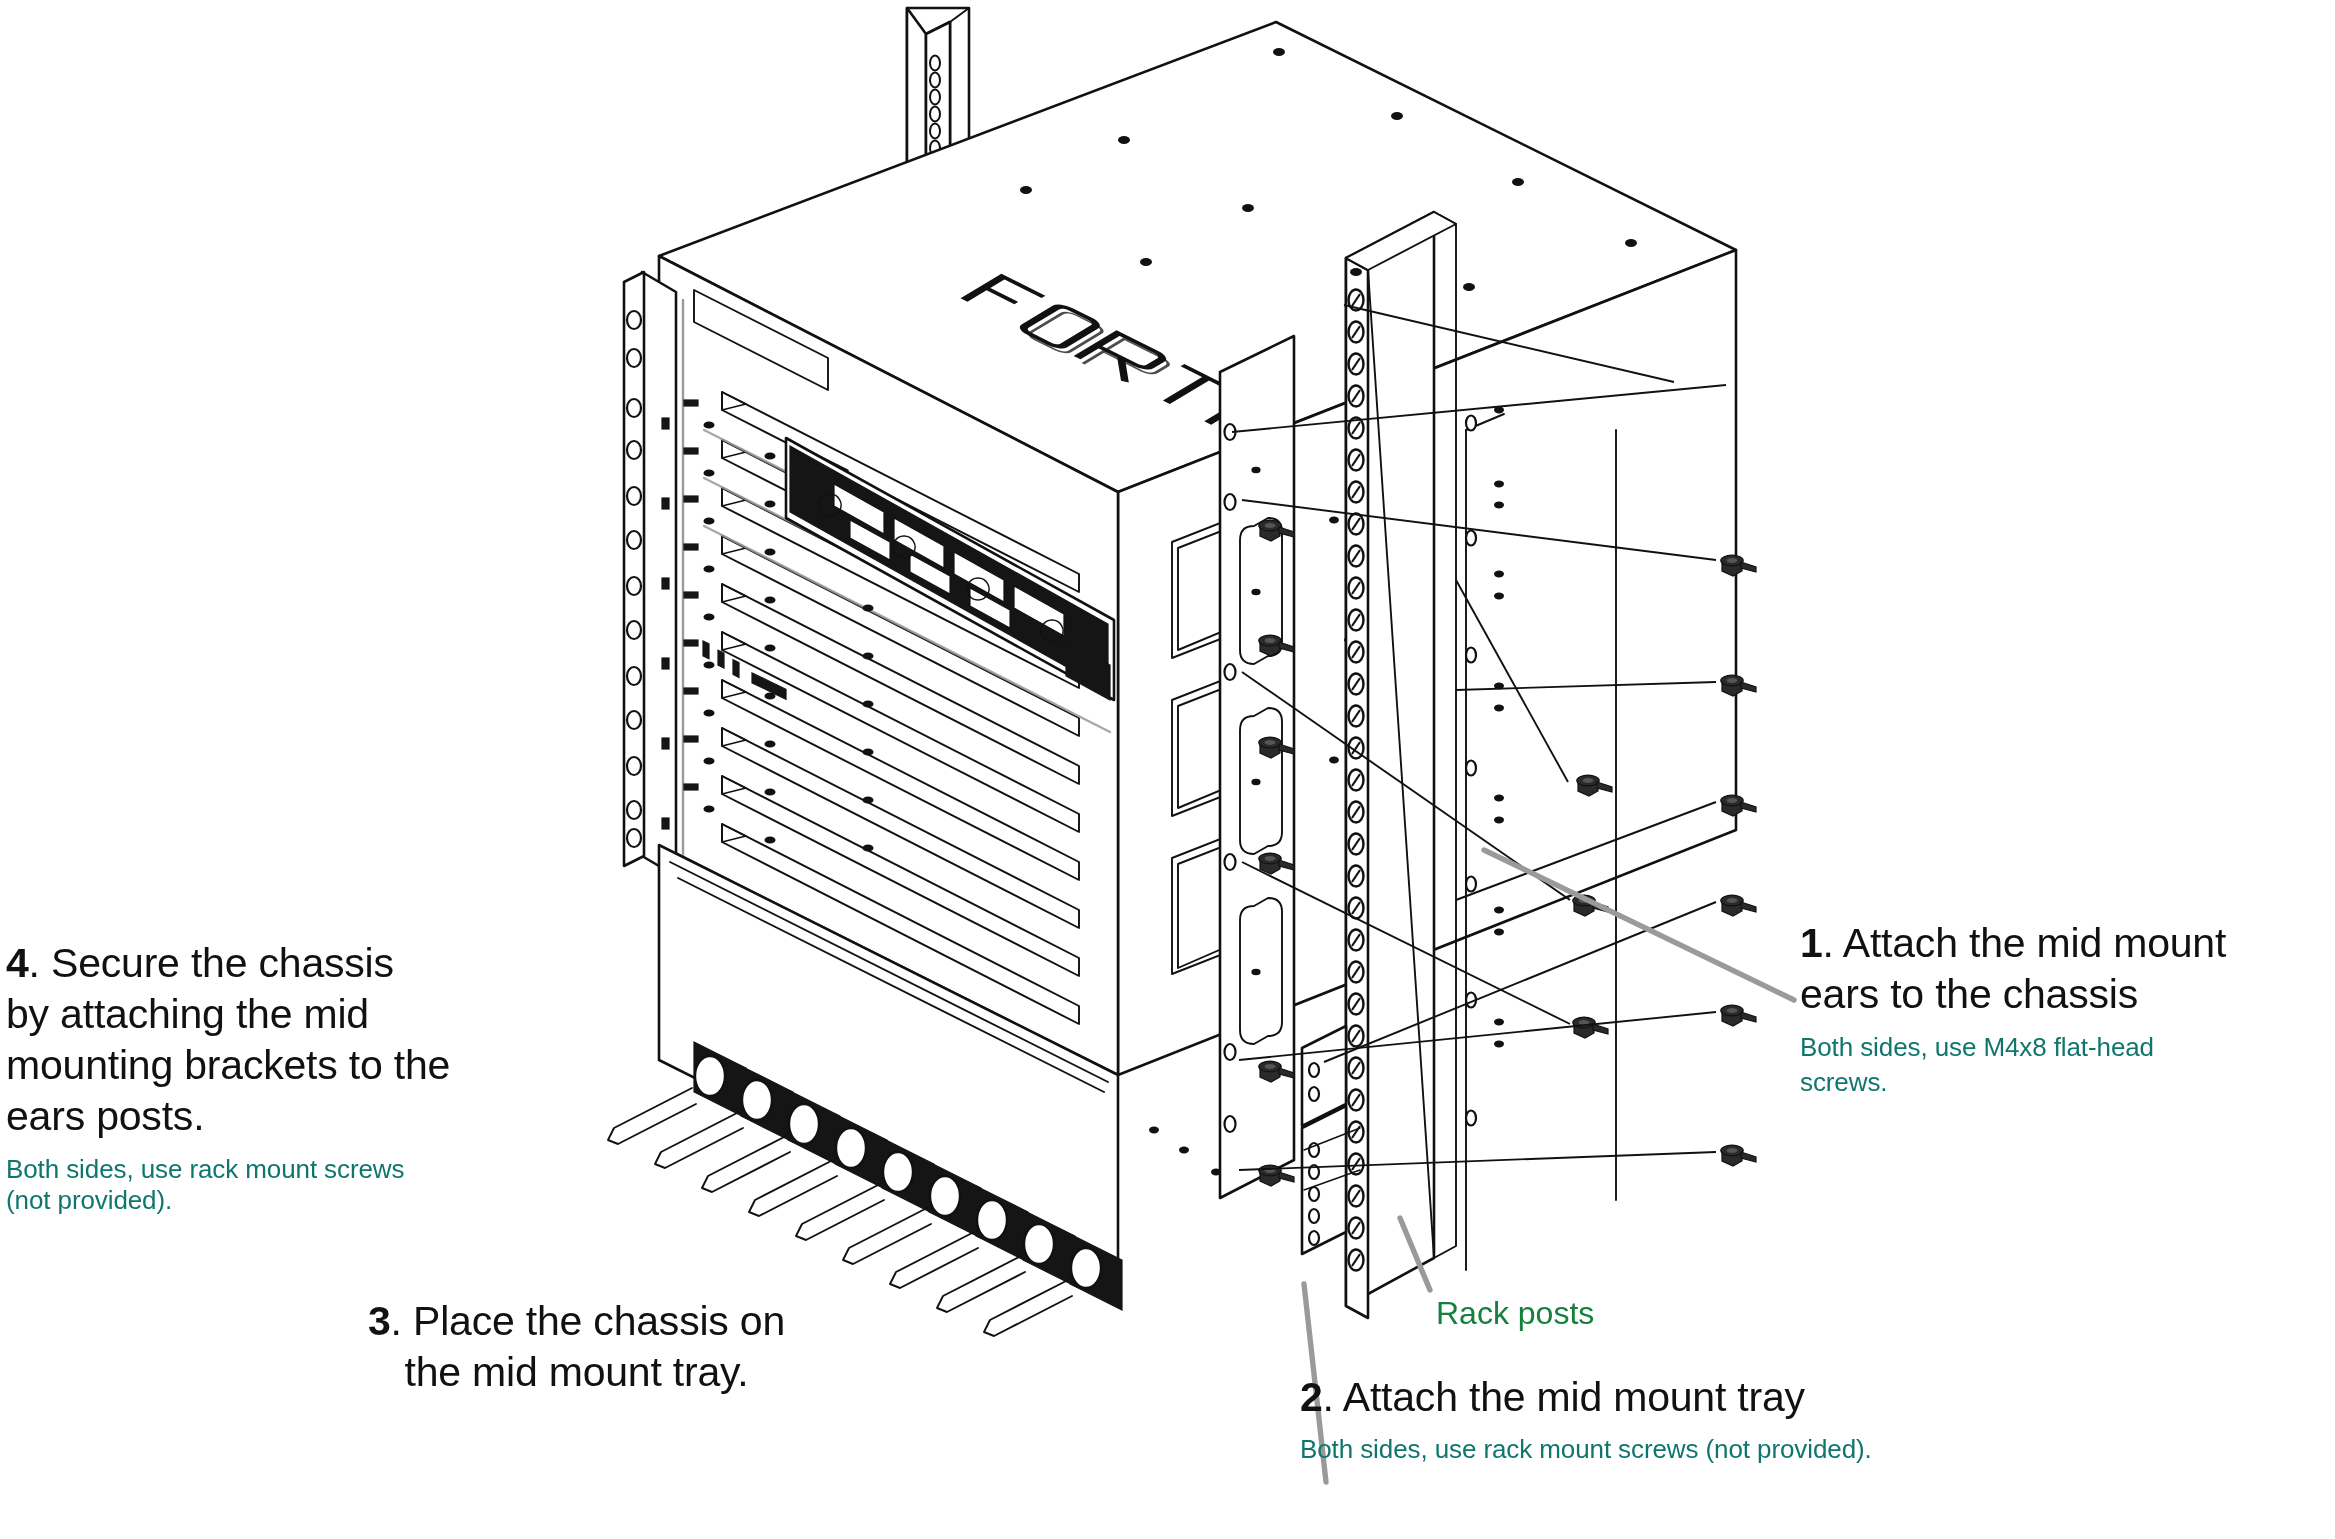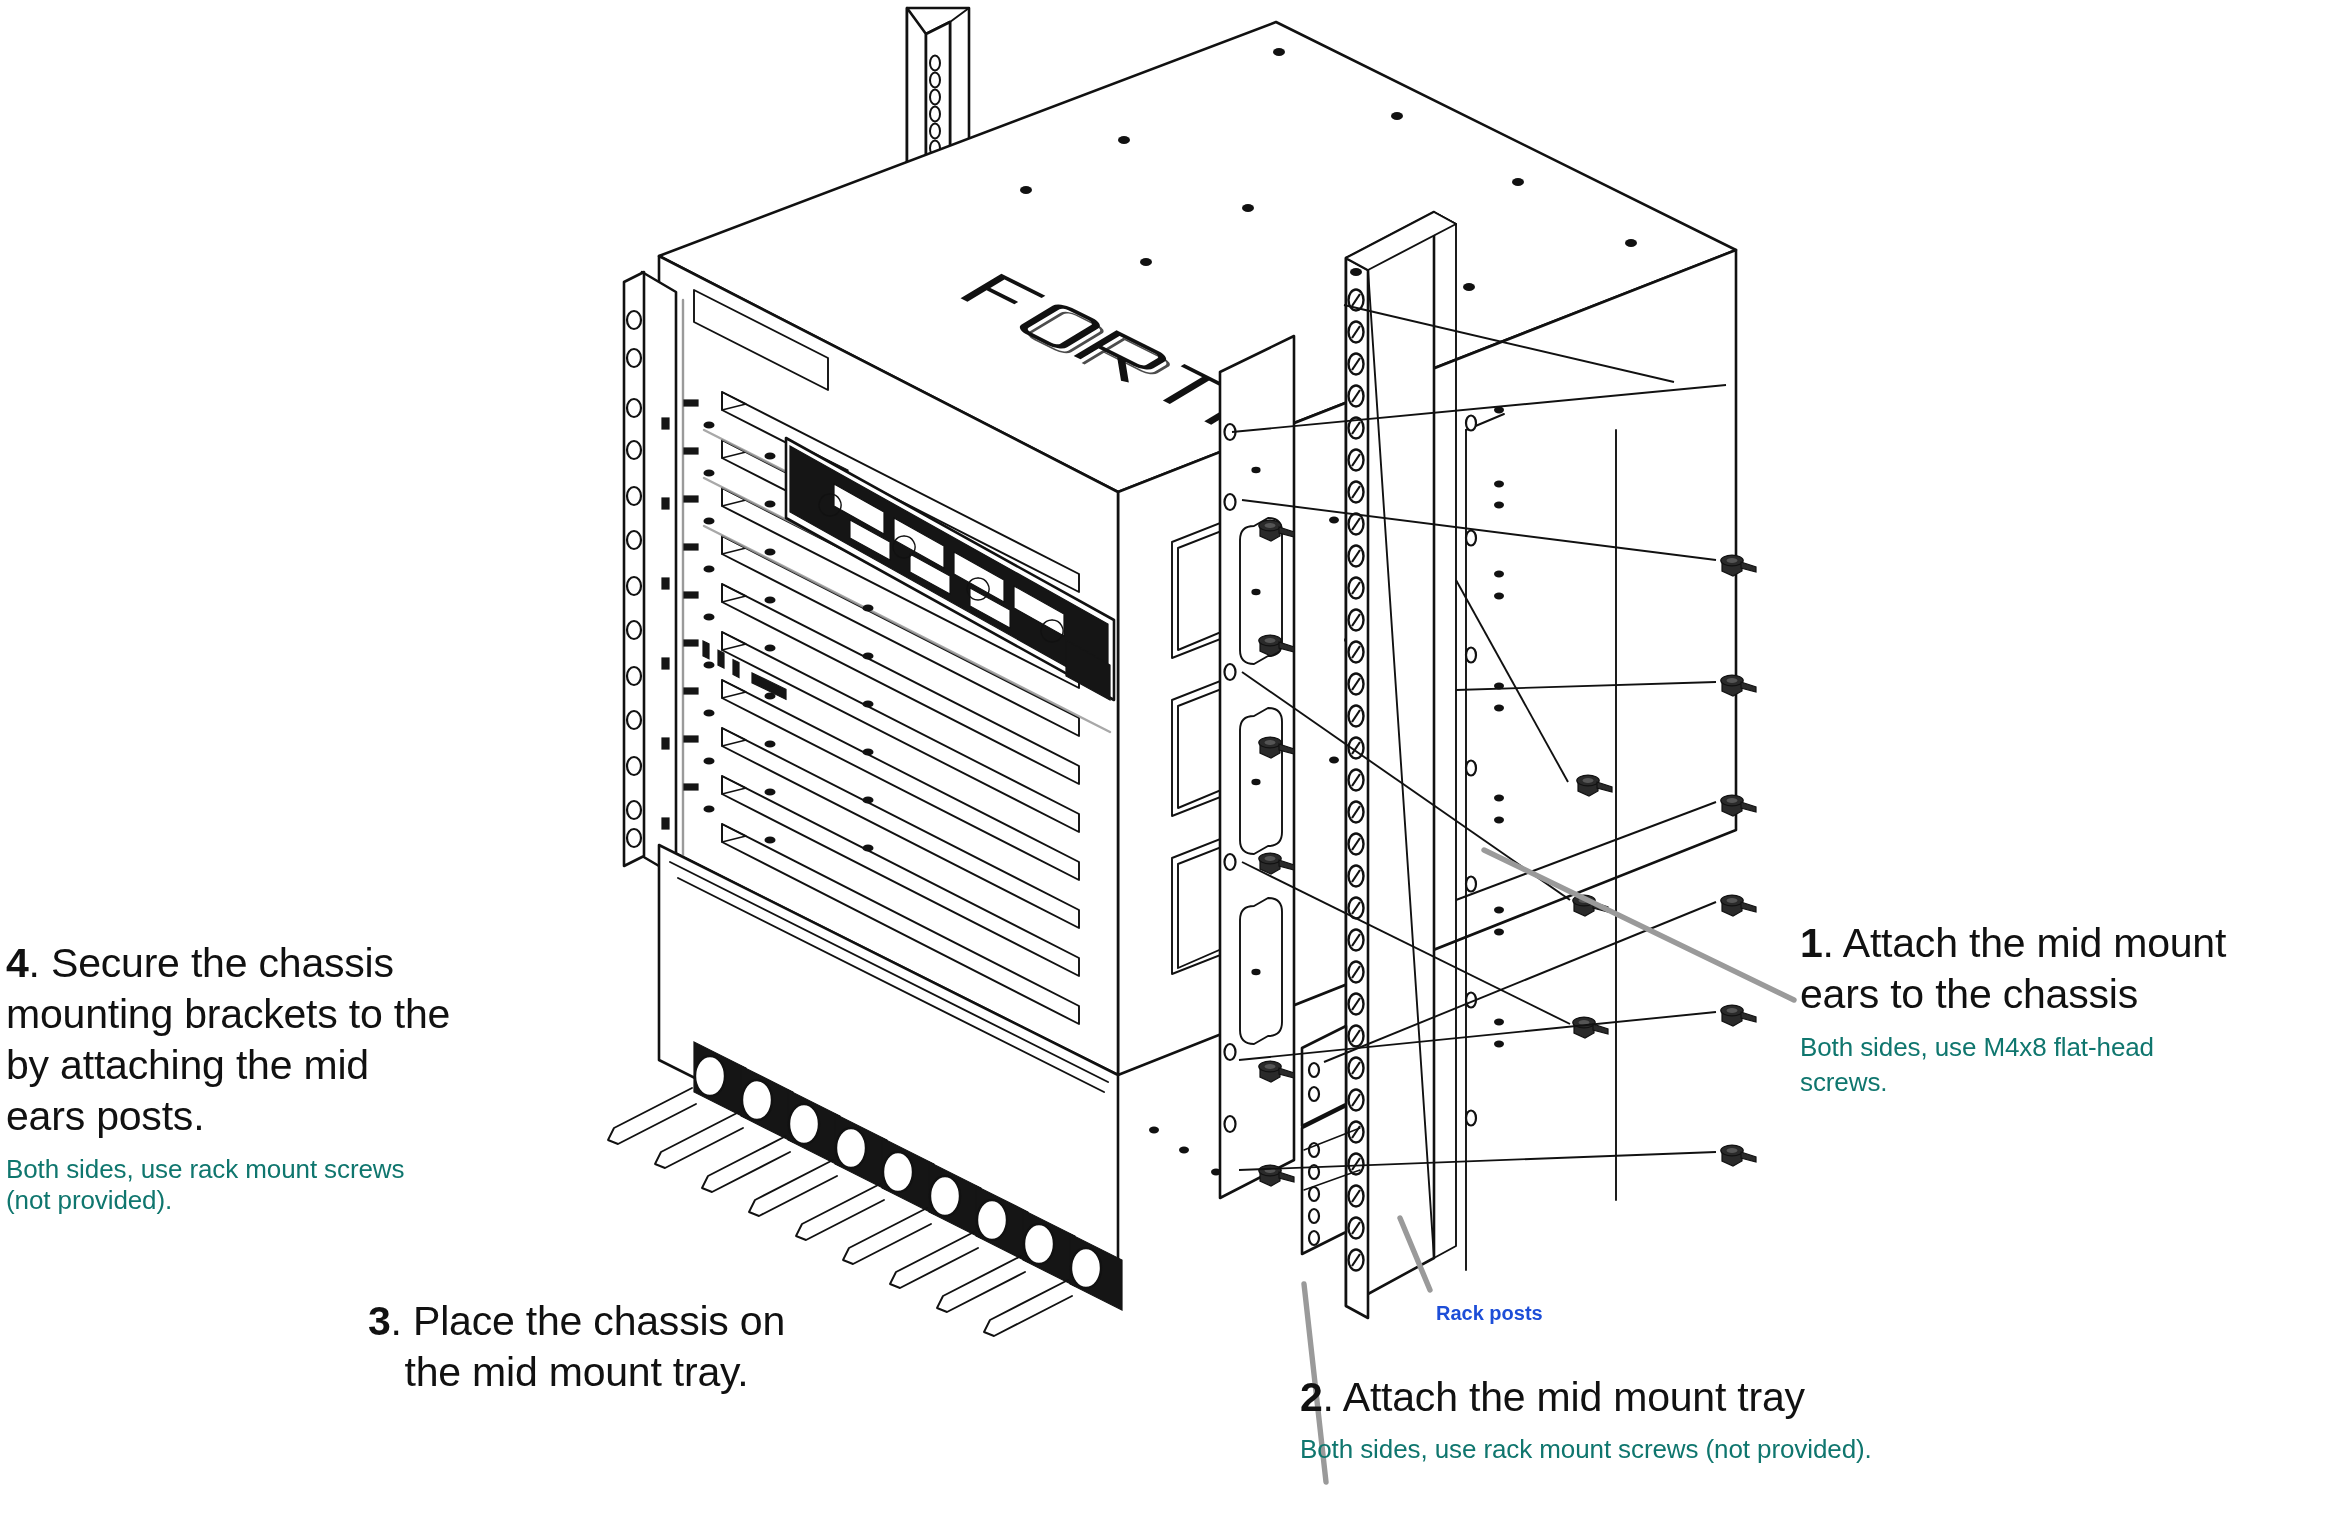--- a/index.html
+++ b/index.html
@@ -28,21 +28,21 @@
   
   #co-step4{left:2px;top:938px;}
   #co-step4 .sub{margin-top:12px;line-height:31px;}
   #co-step3{left:364px;top:1296px;text-align:center;}
   #co-step2{left:1296px;top:1372px;}
   #co-step2 .sub{margin-top:10px;}
   #co-step1{left:1796px;top:918px;}
   #co-step1 .sub{margin-top:10px;line-height:35px;}
 
   #lbl-rack-posts{position:absolute;left:1432px;top:1297px;
-     font-size:20px;line-height:32px;color:#1d4ed8;white-space:nowrap;font-weight:bold;}
+     font-size:32px;line-height:32px;color:#15803d;white-space:nowrap;}
 </style>
 </head>
 <body>
 
 <div id="stage">
 
   <svg id="art" viewBox="0 0 2335 1539" xmlns="http://www.w3.org/2000/svg">
     <defs>
       <style>
         .ln{fill:none;stroke:#111;stroke-width:2.6;stroke-linejoin:round;stroke-linecap:round;}
@@ -566,22 +566,22 @@
       <path class="gryThick" d="M1322 1482 L1300 1284"></path>
 
       <path class="gryThick" d="M1426 1290 L1396 1218"></path>
     </g>
   </svg>
 
   <div class="callout" id="co-step4">
     <div class="line1">
       <span class="num">4</span><span>. Secure the chassis</span>
     </div>
+    <div class="line2">by attaching the mid</div>
     <div class="line2">mounting brackets to the</div>
-    <div class="line2">by attaching the mid</div>
     <div class="line2">ears posts.</div>
     <div class="sub">
       <span>Both sides, use rack mount screws</span>
       <span>(not provided).</span>
     </div>
   </div>
 
   <div class="callout" id="co-step3">
     <div class="line1">
       <span class="num">3</span><span>. Place the chassis on</span>

